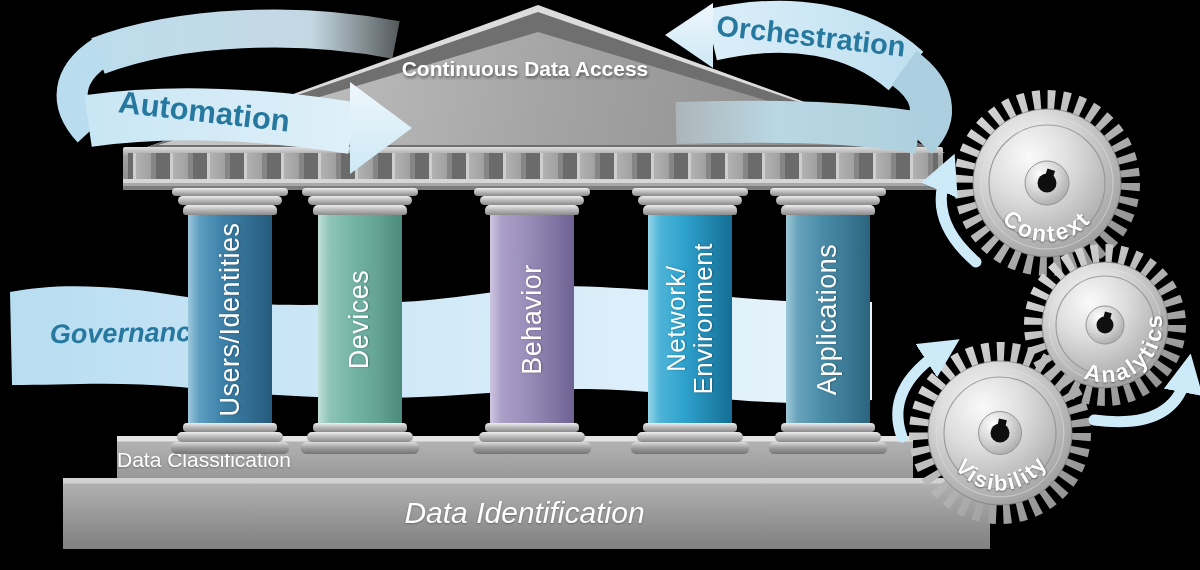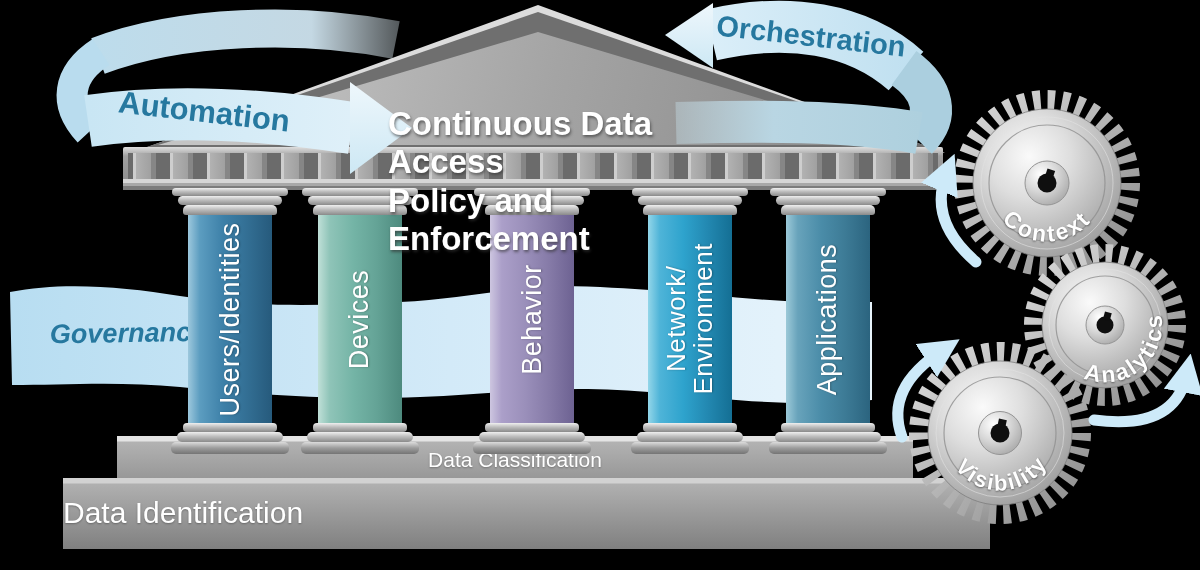--- a/index.html
+++ b/index.html
@@ -9,23 +9,23 @@
   .z1{z-index:1}.z2{z-index:2}.z4{z-index:4}.z5{z-index:5}.z6{z-index:6}
 
   
   .flow-text{position:absolute;color:#26789f;font-weight:bold;white-space:nowrap;}
   .automation-text{left:118px;top:94px;font-size:31px;transform:rotate(6.5deg);}
   .orchestration-text{left:716px;top:20px;font-size:29px;transform:rotate(6.5deg);}
   .governance-text{left:38px;top:318px;width:180px;text-align:center;font-size:27px;
                    font-style:italic;font-weight:bold;transform:rotate(-1deg);}
 
   
-  .pediment-title{position:absolute;left:388px;top:57px;width:274px;text-align:left;
-                  color:#fff;font-weight:bold;font-size:33px;line-height:1.16;
-                  text-shadow:1px 2px 3px rgba(50,50,50,.65);margin-top:48px;}
+  .pediment-title{position:absolute;left:388px;top:57px;width:274px;text-align:center;
+                  color:#fff;font-weight:bold;font-size:21px;line-height:1.16;
+                  text-shadow:1px 2px 3px rgba(50,50,50,.65);}
 
   
   .beam{position:absolute;left:123px;top:147px;width:820px;height:43px;
         background:linear-gradient(180deg,#dedede 0px,#c3c3c3 4px,#9f9f9f 9px,#8a8a8a 100%);
         border-radius:2px;}
   .dentils{position:absolute;left:5px;right:5px;top:6px;height:26px;background:#6f6f6f;
         background:repeating-linear-gradient(90deg,#6b6b6b 0px,#6b6b6b 5px,#cecece 5px,#cecece 8px,
                    #b2b2b2 8px,#a0a0a0 23px,#868686 23px,#868686 28px,#6b6b6b 28px,#6b6b6b 37px);}
   .molding{position:absolute;left:0;right:0;bottom:0;height:11px;
         background:linear-gradient(180deg,#d6d6d6 0 4px,#a8a8a8 4px 7px,#7c7c7c 7px 11px);}
@@ -47,26 +47,26 @@
   .p3 .shaft{background:linear-gradient(90deg,#cdc6e0 0%,#ab9fc9 14%,#9a8fba 42%,#867ba8 70%,#6d6292 100%);}
   .p4 .shaft{background:linear-gradient(90deg,#93d6e9 0%,#4fb4d8 14%,#2ea3cd 42%,#2389b2 70%,#146f94 100%);}
   .p5 .shaft{background:linear-gradient(90deg,#9cc9d8 0%,#68a3bb 14%,#4a8ca8 42%,#3d7b96 70%,#2b647f 100%);}
   .plabel{transform:rotate(-90deg);color:#fff;font-size:27px;letter-spacing:.5px;
           white-space:nowrap;text-shadow:0 1px 2px rgba(0,0,0,.3);}
   .plabel.two{white-space:normal;width:206px;text-align:center;line-height:1.03;font-size:26px;}
 
   
   .step1{position:absolute;left:117px;top:436px;width:796px;height:42px;
          background:linear-gradient(180deg,#e4e4e4 0 5px,#b2b2b2 6px,#989898 100%);}
-  .step1-label{position:absolute;left:0;right:0;top:12px;text-align:center;color:#fff;
+  .step1-label{position:absolute;left:0;right:0;top:12px;color:#fff;
          font-size:21px;text-shadow:0 1px 2px rgba(0,0,0,.3);}
   .step2{position:absolute;left:63px;top:478px;width:927px;height:71px;
          background:linear-gradient(180deg,#d2d2d2 0 5px,#b0b0b0 6px,#808080 100%);}
-  .step2-label{position:absolute;left:0;right:4px;top:18px;text-align:left;color:#fff;
-         font-size:30px;text-shadow:0 1px 2px rgba(0,0,0,.3);}
+  .step2-label{position:absolute;left:0;right:4px;top:18px;text-align:center;color:#fff;
+         font-size:30px;text-shadow:0 1px 2px rgba(0,0,0,.3);font-style:italic;}
 </style>
 </head>
 <body>
 
 <div class="stage">
 
   <svg class="layer z1" viewBox="0 0 1200 570">
     <defs>
       <linearGradient id="govg" x1="0" y1="0" x2="900" y2="0" gradientUnits="userSpaceOnUse">
         <stop offset="0" stop-color="#b7ddf1"></stop>
@@ -87,21 +87,20 @@
         <stop offset="1" stop-color="#8a8a8a"></stop>
       </linearGradient>
     </defs>
     <polygon points="131,153 945,153 538,5" fill="#dcdcdc"></polygon>
     <polygon points="138,150 938,150 538,12" fill="#6f6f6f"></polygon>
     <polygon points="158,145 915,145 538,32" fill="url(#pedg)"></polygon>
   </svg>
 
   <div class="pediment-title z5" style="position:absolute;z-index:5">
     <div>Continuous Data Access</div>
-    <div>Policy and Enforcement</div>
   </div>
 
   <div class="beam z2" style="z-index:2">
     <div class="dentils"></div>
     <div class="molding"></div>
   </div>
 
   <div class="pillar p1" style="left:170px;z-index:3">
     <div class="cap cap1"></div>
     <div class="cap cap2"></div>

